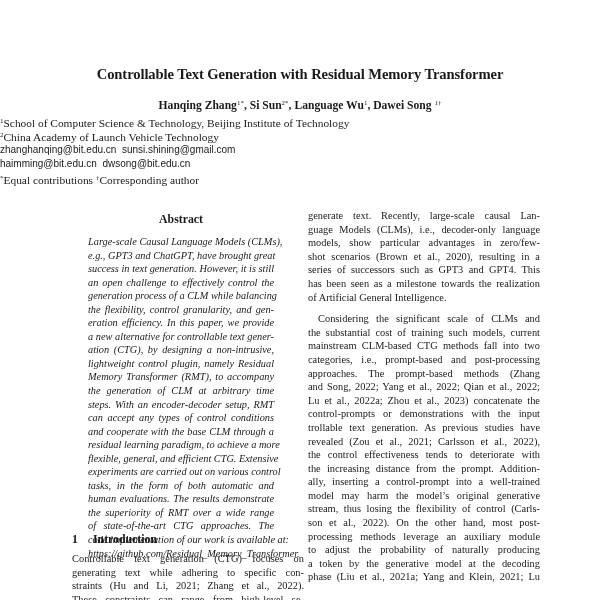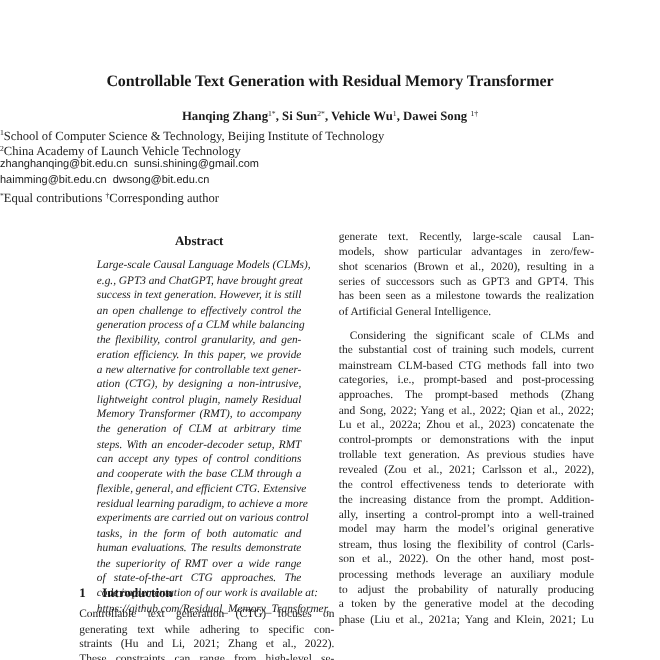--- a/index.html
+++ b/index.html
@@ -52,21 +52,21 @@
 </head>
 <body>
 
 <div class="page">
 
   <div class="title">Controllable Text Generation with Residual Memory Transformer</div>
 
   <div class="authors">
     <span>Hanqing Zhang</span><sup>1*</sup>,
     <span>Si Sun</span><sup>2*</sup>,
-    <span>Vehicle Wu</span><sup>1</sup>,
+    <span>Language Wu</span><sup>1</sup>,
     <span>Dawei Song</span>&nbsp;<sup>1†</sup>
   </div>
 
   <div class="affil" style="top:114px;">
     <sup>1</sup><span>School of Computer Science &amp; Technology, Beijing Institute of Technology</span>
   </div>
   <div class="affil" style="top:128px;">
     <sup>2</sup><span>China Academy of Launch Vehicle Technology</span>
   </div>
   <div class="affil mono" style="top:143px; white-space:pre;">zhanghanqing@bit.edu.cn  sunsi.shining@gmail.com</div>
@@ -86,22 +86,22 @@
       <span class="line">the flexibility, control granularity, and gen-</span>
       <span class="line">eration efficiency. In this paper, we provide</span>
       <span class="line">a new alternative for controllable text gener-</span>
       <span class="line">ation (CTG), by designing a non-intrusive,</span>
       <span class="line">lightweight control plugin, namely Residual</span>
       <span class="line">Memory Transformer (RMT), to accompany</span>
       <span class="line">the generation of CLM at arbitrary time</span>
       <span class="line">steps. With an encoder-decoder setup, RMT</span>
       <span class="line">can accept any types of control conditions</span>
       <span class="line">and cooperate with the base CLM through a</span>
+      <span class="line">residual learning paradigm, to achieve a more</span>
       <span class="line">flexible, general, and efficient CTG. Extensive</span>
-      <span class="line">residual learning paradigm, to achieve a more</span>
       <span class="line">experiments are carried out on various control</span>
       <span class="line">tasks, in the form of both automatic and</span>
       <span class="line">human evaluations. The results demonstrate</span>
       <span class="line">the superiority of RMT over a wide range</span>
       <span class="line">of state-of-the-art CTG approaches.   The</span>
       <span class="line">code implementation of our work is available at:</span>
       <span class="line last">https://github.com/Residual_Memory_Transformer.</span>
     </div>
 
   <div class="section-heading">
@@ -110,20 +110,21 @@
 
   <div class="col left-body" id="intro-left">
       <span class="line">Controllable text generation (CTG) focuses on</span>
       <span class="line">generating text while adhering to specific con-</span>
       <span class="line">straints (Hu and Li, 2021; Zhang et al., 2022).</span>
       <span class="line">These constraints can range from high-level se-</span>
     </div>
   <div class="col right-body">
     <div id="intro-right-p1">
         <span class="line">generate text.  Recently, large-scale causal Lan-</span>
+        <span class="line">guage Models (CLMs), i.e., decoder-only language</span>
         <span class="line">models, show particular advantages in zero/few-</span>
         <span class="line">shot scenarios (Brown et al., 2020), resulting in a</span>
         <span class="line">series of successors such as GPT3 and GPT4. This</span>
         <span class="line">has been seen as a milestone towards the realization</span>
         <span class="line last">of Artificial General Intelligence.</span>
       </div>
     <div class="para-gap"></div>
     <div id="intro-right-p2">
         <span class="line indent">Considering the significant scale of CLMs and</span>
         <span class="line">the substantial cost of training such models, current</span>

